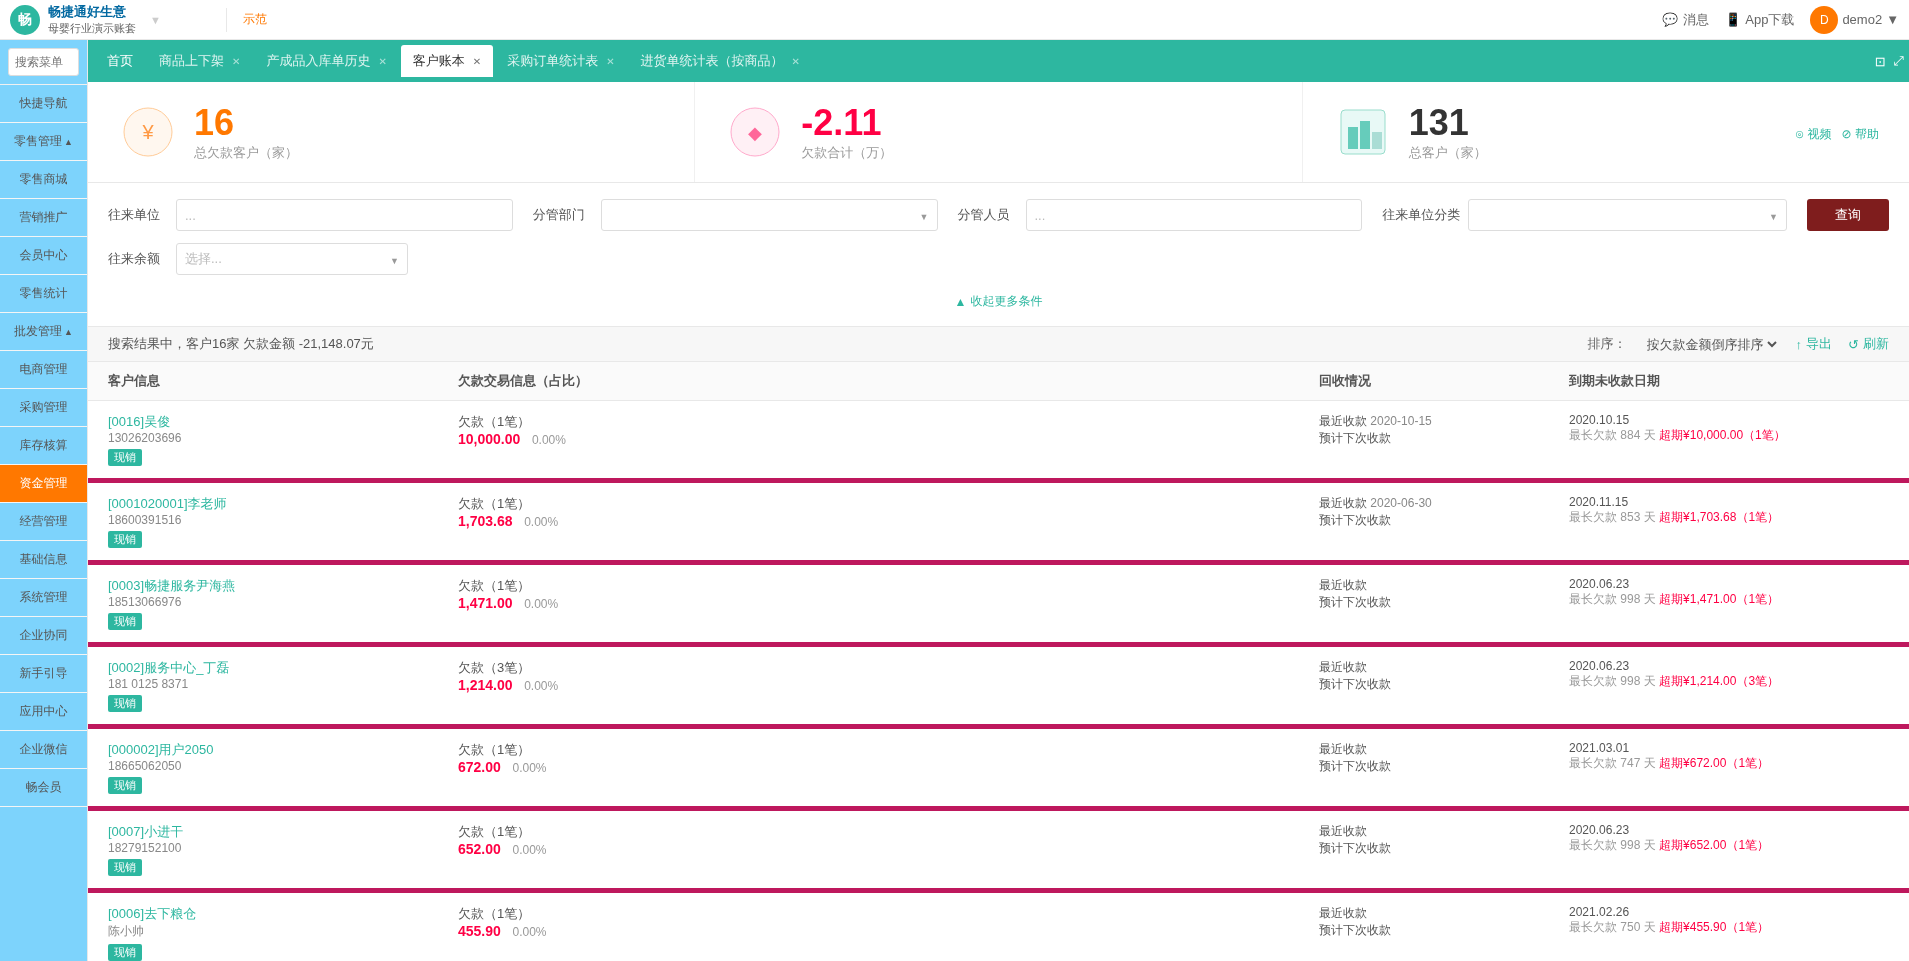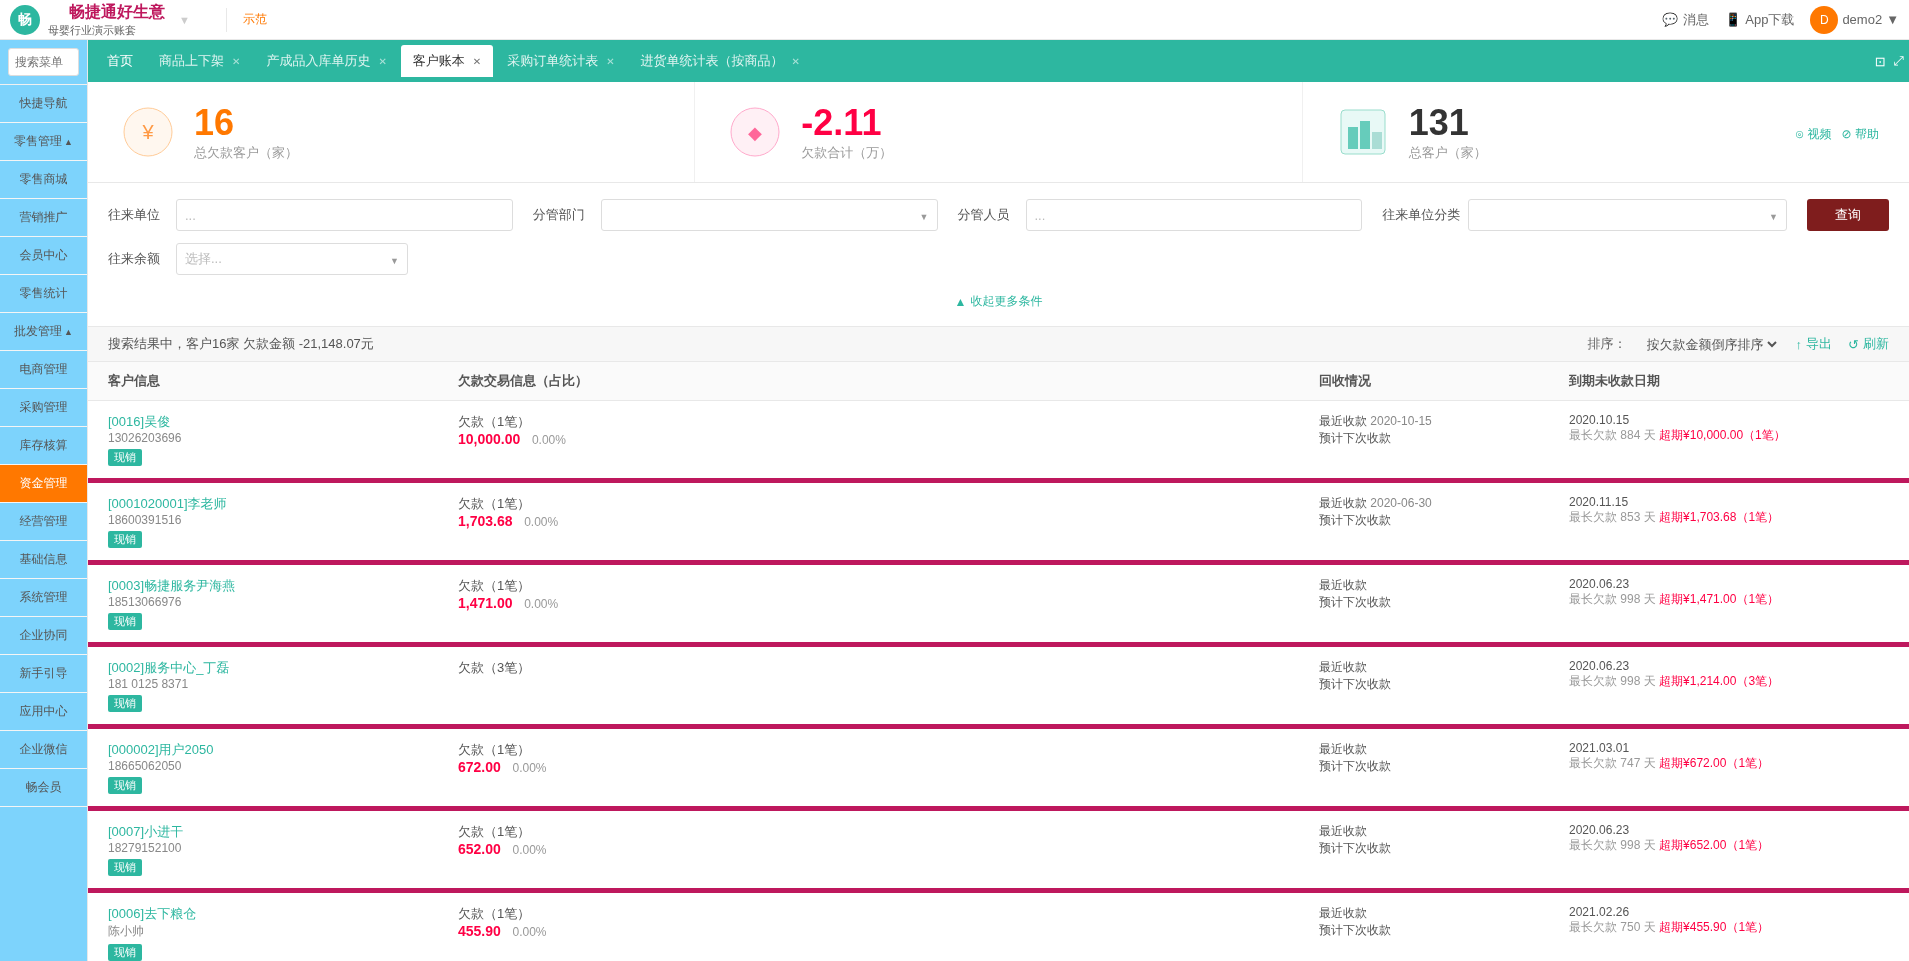--- a/index.html
+++ b/index.html
@@ -10,21 +10,21 @@
     .top-bar { height: 40px; background: #fff; display: flex; align-items: center; padding: 0 10px; border-bottom: 1px solid #e8e8e8; flex-shrink: 0; }
     .main-layout { display: flex; flex: 1; overflow: hidden; }
     .sidebar { width: 88px; background: #7dd3fc; border-right: 1px solid #e8e8e8; display: flex; flex-direction: column; flex-shrink: 0; }
     .content-area { flex: 1; display: flex; flex-direction: column; overflow: hidden; }
     .tab-bar { height: 42px; background: #2db7a0; display: flex; align-items: center; padding: 0 5px; flex-shrink: 0; }
     .main-content { flex: 1; overflow-y: auto; background: #f0f2f5; padding: 0; }
 
     
     .logo-area { display: flex; align-items: center; gap: 8px; min-width: 200px; }
     .logo-icon { width: 30px; height: 30px; background: #2db7a0; border-radius: 50%; display: flex; align-items: center; justify-content: center; color: white; font-size: 14px; font-weight: bold; }
-    .logo-text { font-size: 16px; color: #be185d; font-weight: bold; margin-left: 21px; }
+    .logo-text { font-size: 13px; color: #0369a1; font-weight: bold; }
     .logo-subtitle { font-size: 11px; color: #666; }
     .top-bar-right { margin-left: auto; display: flex; align-items: center; gap: 16px; }
     .top-bar-btn { display: flex; align-items: center; gap: 4px; color: #666; cursor: pointer; font-size: 13px; }
     .avatar { width: 28px; height: 28px; border-radius: 50%; background: #ff7800; display: flex; align-items: center; justify-content: center; color: white; font-size: 12px; }
 
     
     .sidebar-search { padding: 8px; border-bottom: 1px solid #f0f0f0; }
     .sidebar-search-input { width: 100%; height: 28px; border: 1px solid #ddd; border-radius: 3px; padding: 0 6px; font-size: 12px; }
     .sidebar-nav-item { padding: 10px 8px; text-align: center; cursor: pointer; font-size: 12px; color: #555; border-bottom: 1px solid #f5f5f5; }
     .sidebar-nav-item.active { background: #ff7800; color: white; }
@@ -378,20 +378,24 @@
     </div>
   </div>
               <div class="table-row">
     <div>
       <div><a class="customer-name">[0002]服务中心_丁磊</a></div>
       <div class="customer-id">181 0125 8371</div>
       <span class="customer-tag">现销</span>
     </div>
     <div>
       <div class="debt-count">欠款（3笔）</div>
+      <div>
+        <span class="debt-amount">1,214.00</span>
+        <span class="debt-percent">0.00%</span>
+      </div>
     </div>
     <div class="collection-info">
       <div>最近收款 <span class="collection-date"></span></div>
       <div>预计下次收款</div>
     </div>
     <div class="overdue-info">
       <div>2020.06.23</div>
       <div>
         <span class="overdue-days">最长欠款 998 天 </span>
         <span class="overdue-amount">超期¥1,214.00（3笔）</span>

